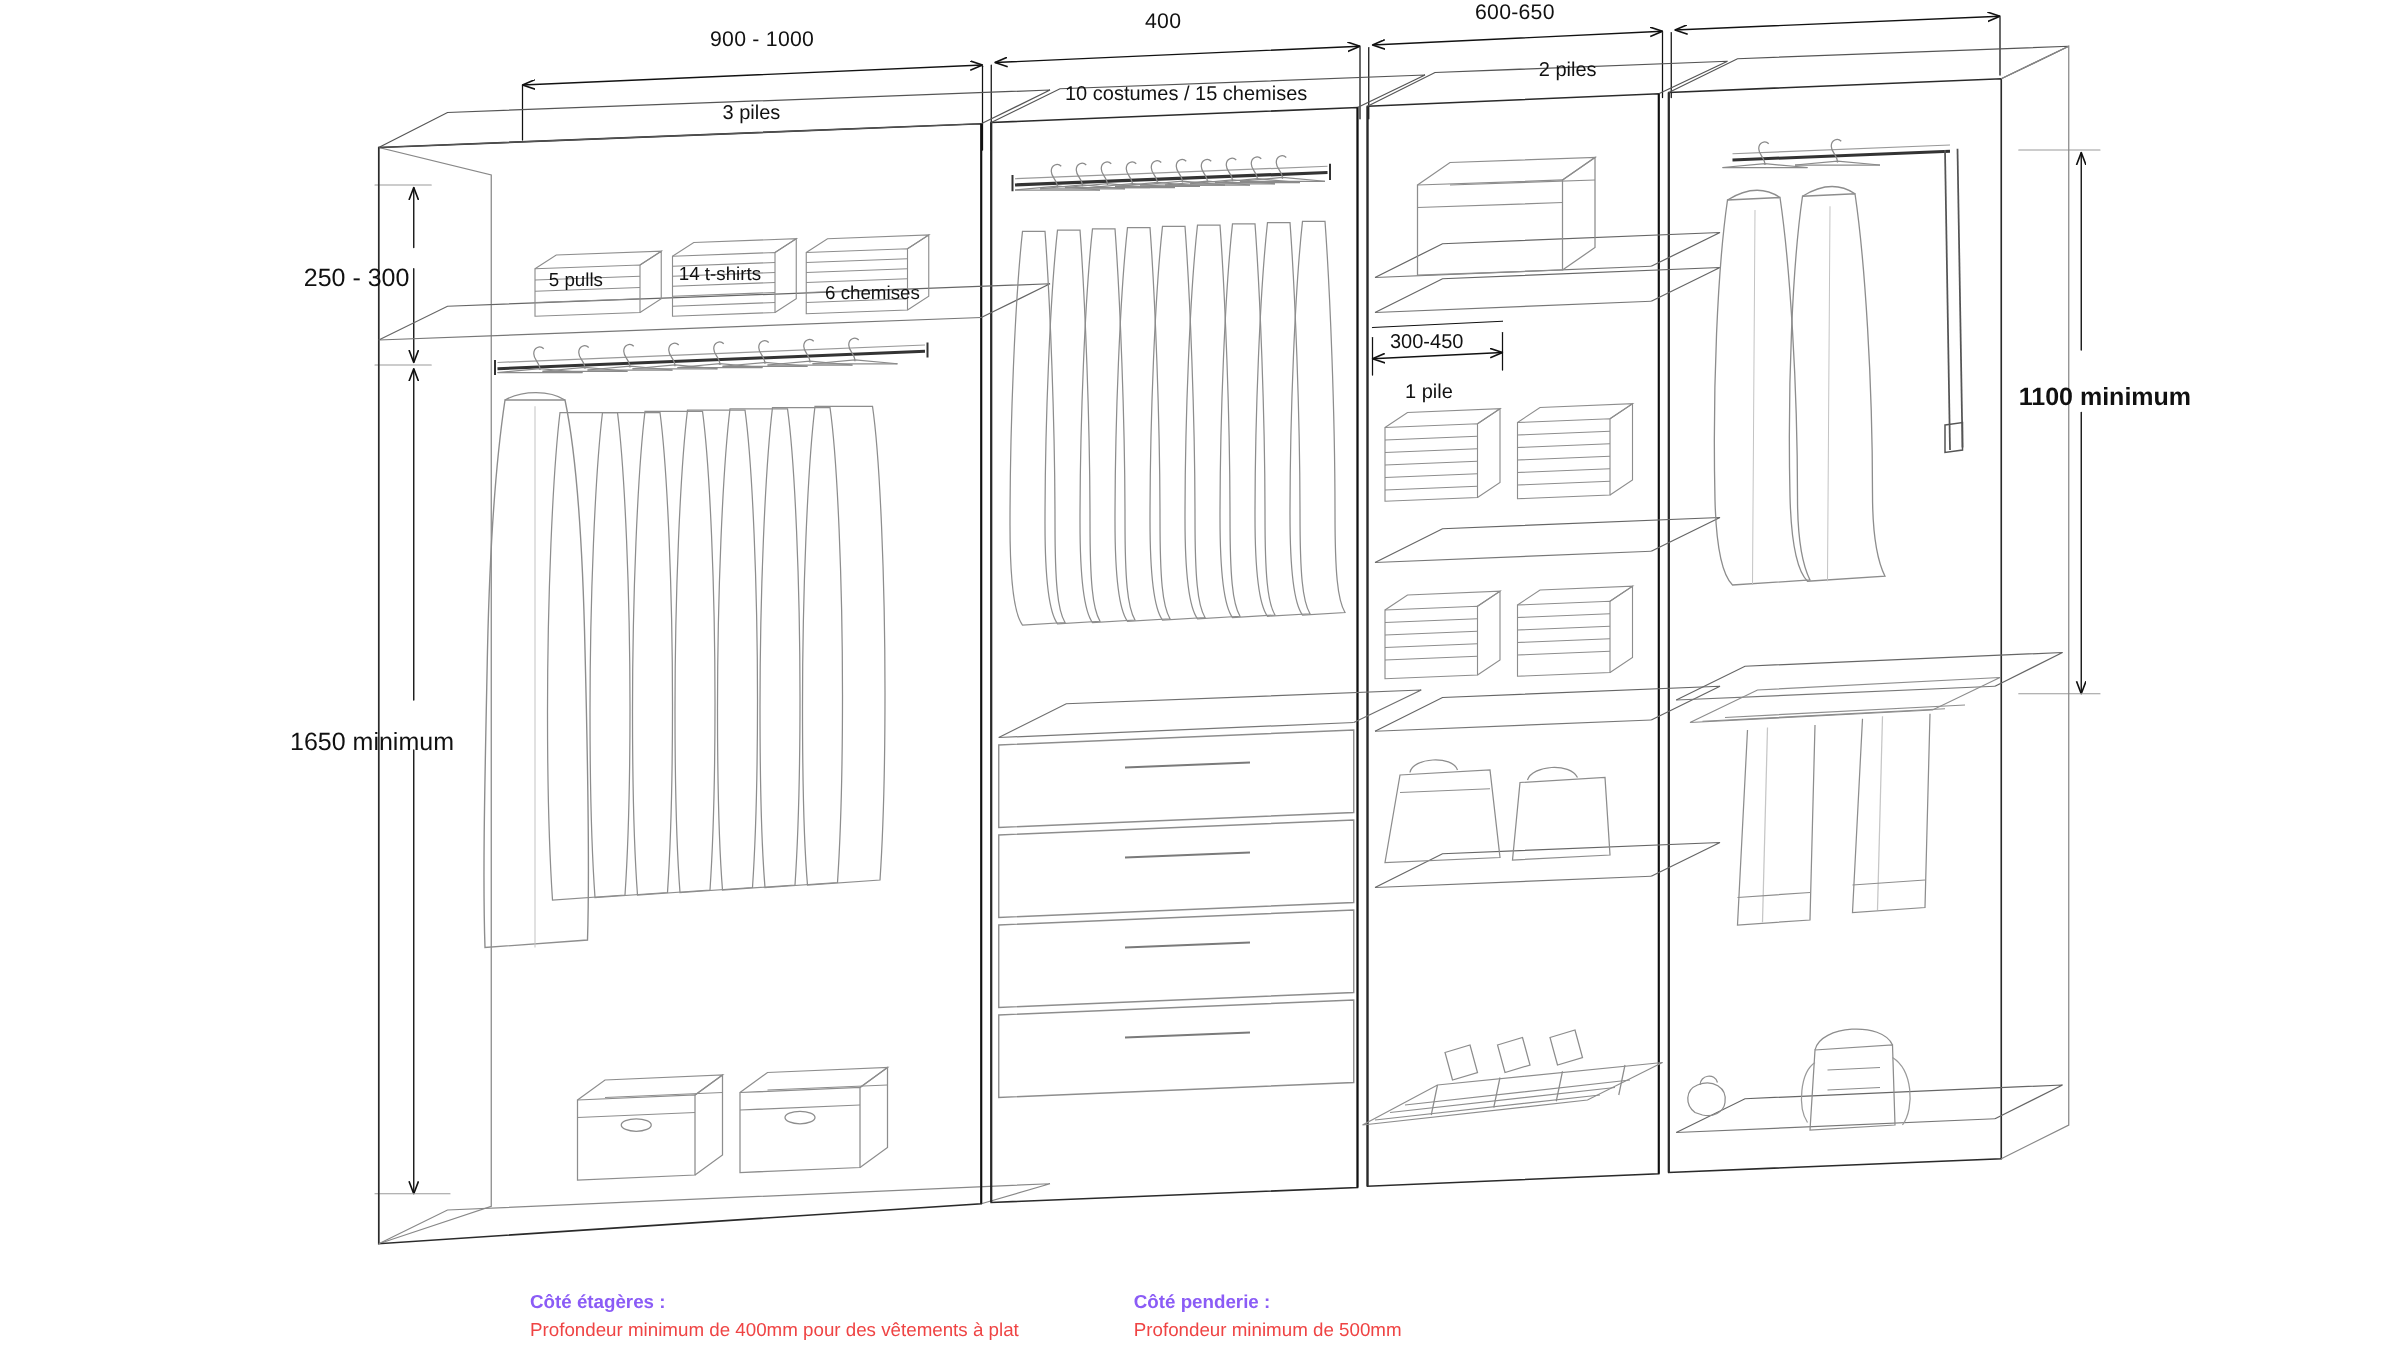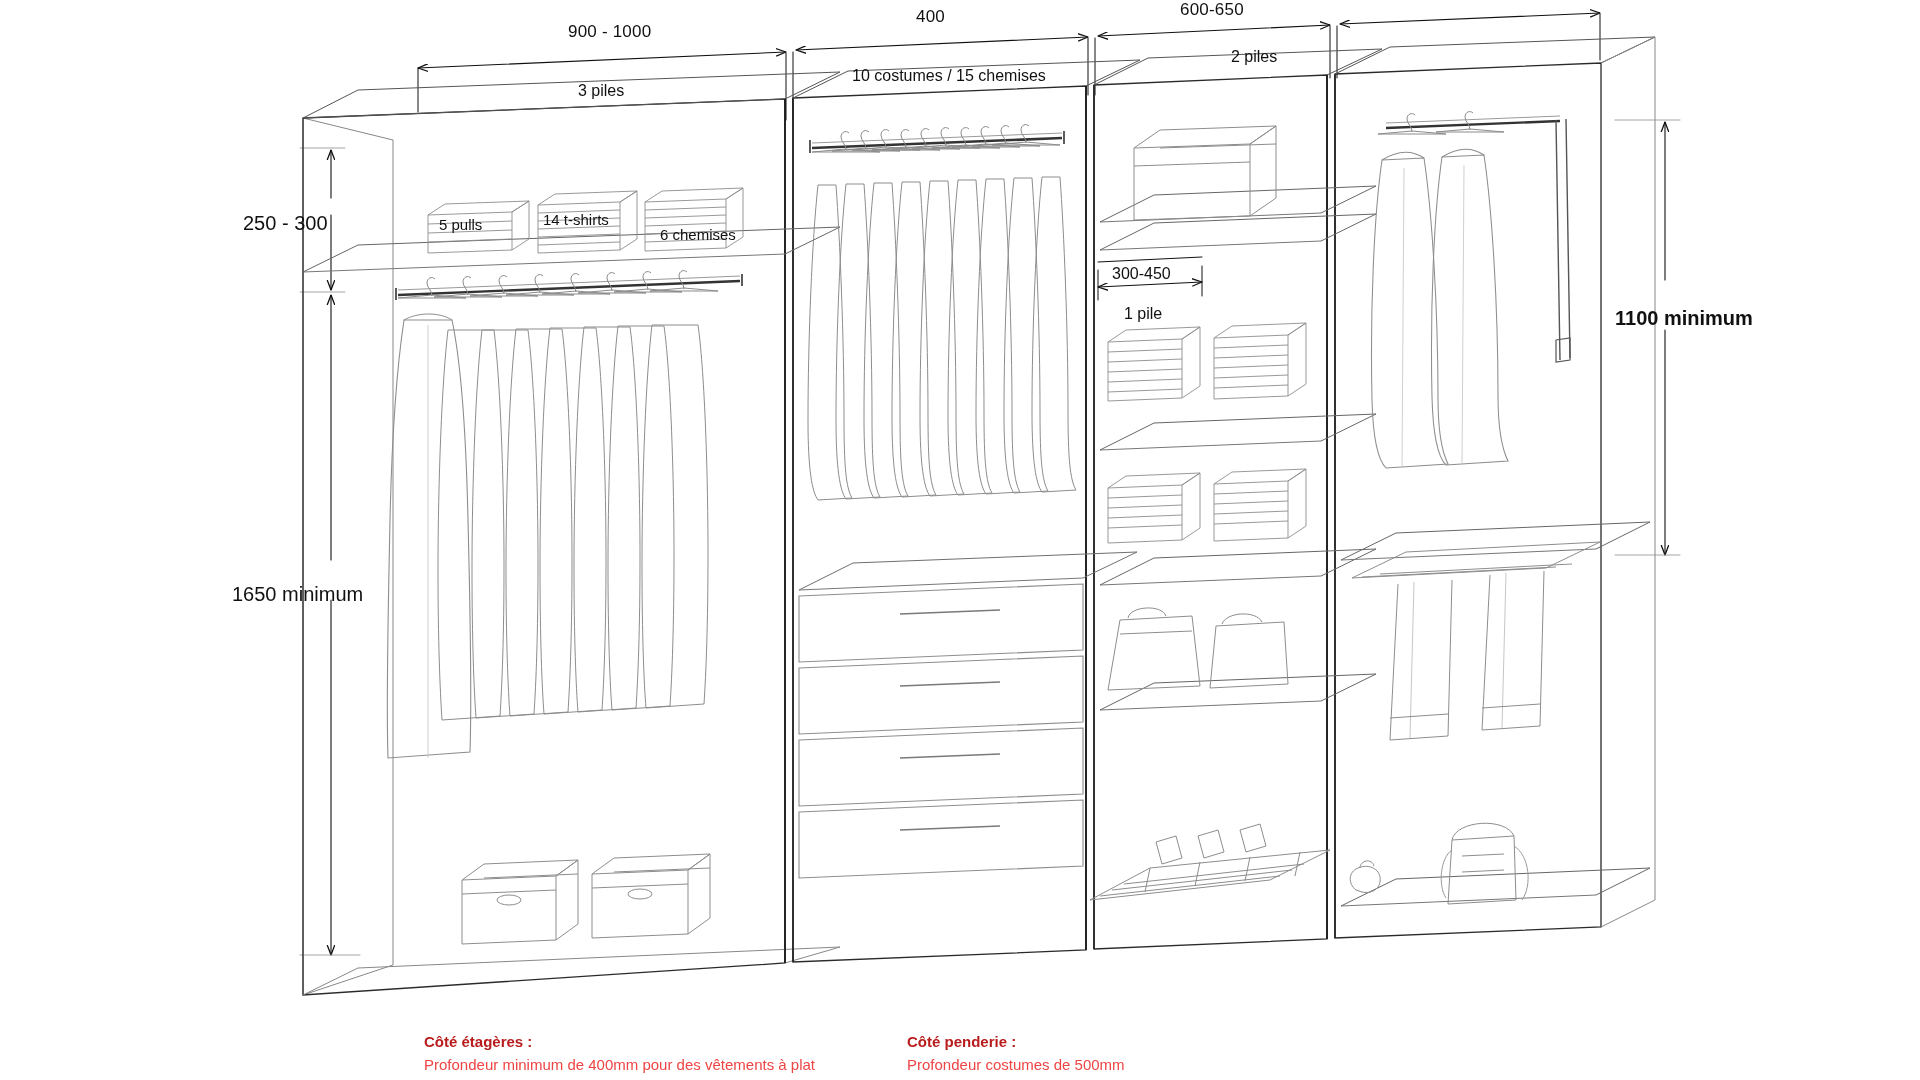--- a/index.html
+++ b/index.html
@@ -20,21 +20,21 @@
   .lbl {
     position: absolute;
     color: #111111;
     white-space: nowrap;
     font-family: "Liberation Sans", sans-serif;
   }
   .dim-top { font-size: 17px; letter-spacing: .2px; }
   .dim-sub { font-size: 16px; }
   .dim-side { font-size: 20px; }
   .item-lbl { font-size: 15px; margin-top: 38px; }
-  .note-title { font-size: 15px; font-weight: bold; color: #b91c1c; }
+  .note-title { font-size: 15px; font-weight: bold; color: #8b5cf6; }
   .note-line { font-size: 15px; color: #ef4444; }
   .note-block { position: absolute; line-height: 1.55; }
 </style>
 </head>
 <body>
 
 <div id="stage">
 
   <svg id="artwork" viewBox="0 0 1920 1080" width="1920" height="1080" xmlns="http://www.w3.org/2000/svg">
     <defs>
@@ -373,17 +373,17 @@
   <div class="lbl item-lbl" style="left:543px; top:173px;">14 t-shirts</div>
   <div class="lbl item-lbl" style="left:660px; top:188px;">6 chemises</div>
 
   <div class="note-block" style="left:424px; top:1030px;">
     <div class="note-title">Côté étagères :</div>
     <div class="note-line">Profondeur minimum de 400mm pour des vêtements à plat</div>
   </div>
 
   <div class="note-block" style="left:907px; top:1030px;">
     <div class="note-title">Côté penderie :</div>
-    <div class="note-line">Profondeur costumes de 500mm</div>
+    <div class="note-line">Profondeur minimum de 500mm</div>
     <div class="note-line">Profondeur conseillée de 550mm</div>
   </div>
 
 </div>
 
 </body></html>

